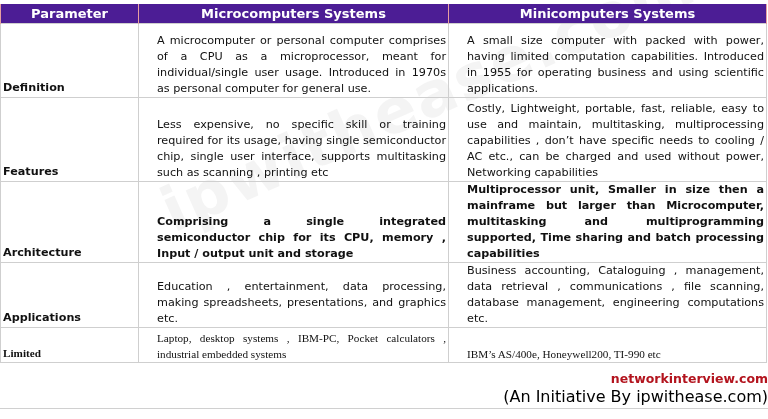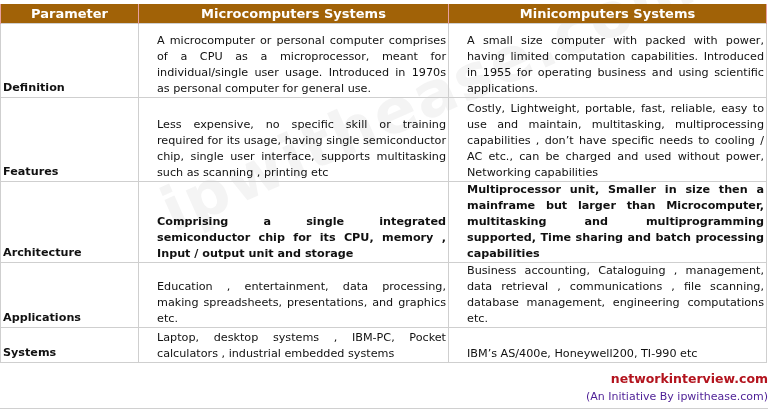--- a/index.html
+++ b/index.html
@@ -26,21 +26,21 @@
       left: 0;
       top: 4px;
       width: 766px;
       border-collapse: collapse;
       table-layout: fixed;
     }
     table.cmp col.c1 { width: 138px; }
     table.cmp col.c2 { width: 310px; }
     table.cmp col.c3 { width: 318px; }
     table.cmp th {
-      background: #a16207;
+      background: #4c1d95;
       color: #ffffff;
       font-weight: bold;
       font-size: 13px;
       height: 19px;
       padding: 0;
       text-align: center;
       border-left: 1px solid #e8a0a0;
       border-right: 1px solid #e8a0a0;
       line-height: 19px;
     }
@@ -58,38 +58,38 @@
       text-align: left;
       padding-left: 2px;
       padding-bottom: 1px;
     }
     td.top { vertical-align: top; }
     tr.r-def td { height: 72px; }
     tr.r-feat td { height: 82px; }
     tr.r-arch td { height: 66px; font-weight: bold; }
     tr.r-app td { height: 51px; }
     tr.r-draw td { height: 34px; }
-    tr.r-ex td { height: 33px; }
+    tr.r-ex td { height: 33px; font-family: Liberation Serif, serif; }
     .footer {
       position: absolute;
       left: 2px;
       top: 370px;
       width: 766px;
       text-align: right;
     }
     .footer .site {
       color: #b3141e;
       font-weight: bold;
       font-size: 12.5px;
       line-height: 18px;
       display: block;
     }
     .footer .sub {
-      color: #4c1d95;
-      font-size: 11px;
+      color: #000000;
+      font-size: 16px;
       line-height: 18px;
       display: block;
     }
     .footer-rule {
       position: absolute;
       left: 0;
       top: 408px;
       width: 768px;
       height: 1px;
       background: #d0d0d0;
@@ -143,21 +143,21 @@
         <td class="param">Architecture</td>
         <td>Comprising a single integrated semiconductor chip for its CPU, memory , Input / output unit and storage</td>
         <td>Multiprocessor unit, Smaller in size then a mainframe but larger than Microcomputer, multitasking and multiprogramming supported, Time sharing and batch processing capabilities</td>
       </tr>
       <tr class="r-app">
         <td class="param">Applications</td>
         <td>Education , entertainment, data processing, making spreadsheets, presentations, and graphics etc.</td>
         <td>Business accounting, Cataloguing , management, data retrieval , communications , file scanning, database management, engineering computations etc.</td>
       </tr>
       <tr class="r-ex">
-        <td class="param">Systems</td>
+        <td class="param">Limited</td>
         <td>Laptop, desktop systems , IBM-PC, Pocket calculators , industrial embedded systems</td>
         <td>IBM’s AS/400e, Honeywell200, TI-990 etc</td>
       </tr>
     </tbody>
   </table>
 
   <div class="footer">
     <span class="site">networkinterview.com</span>
     <span class="sub">(An Initiative By ipwithease.com)</span>
   </div>

